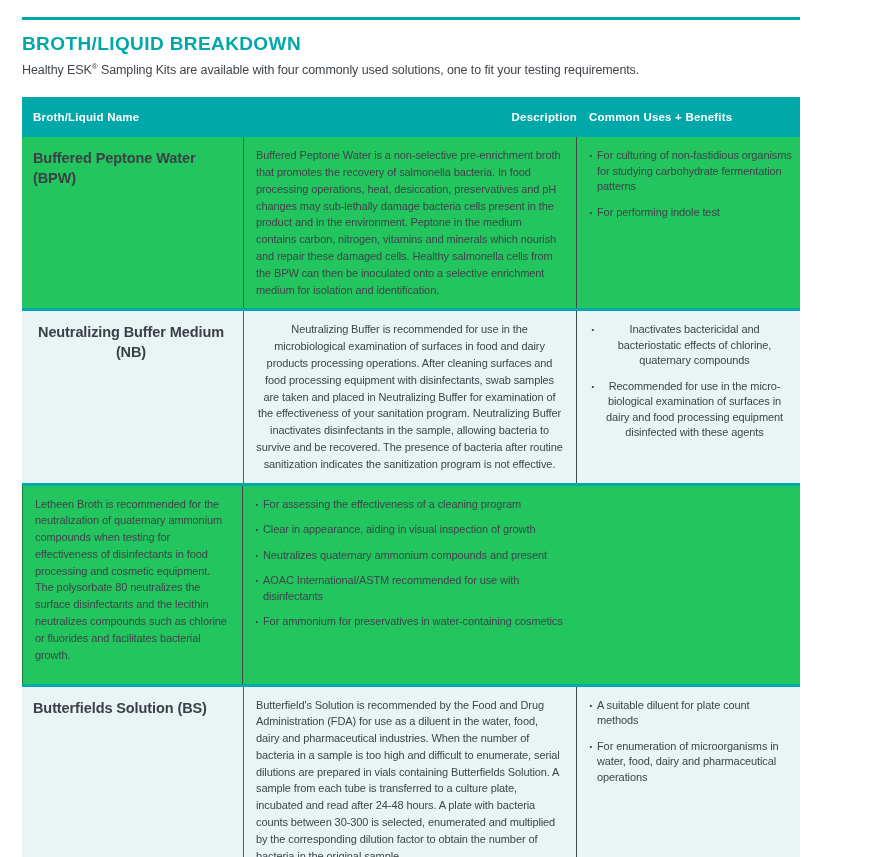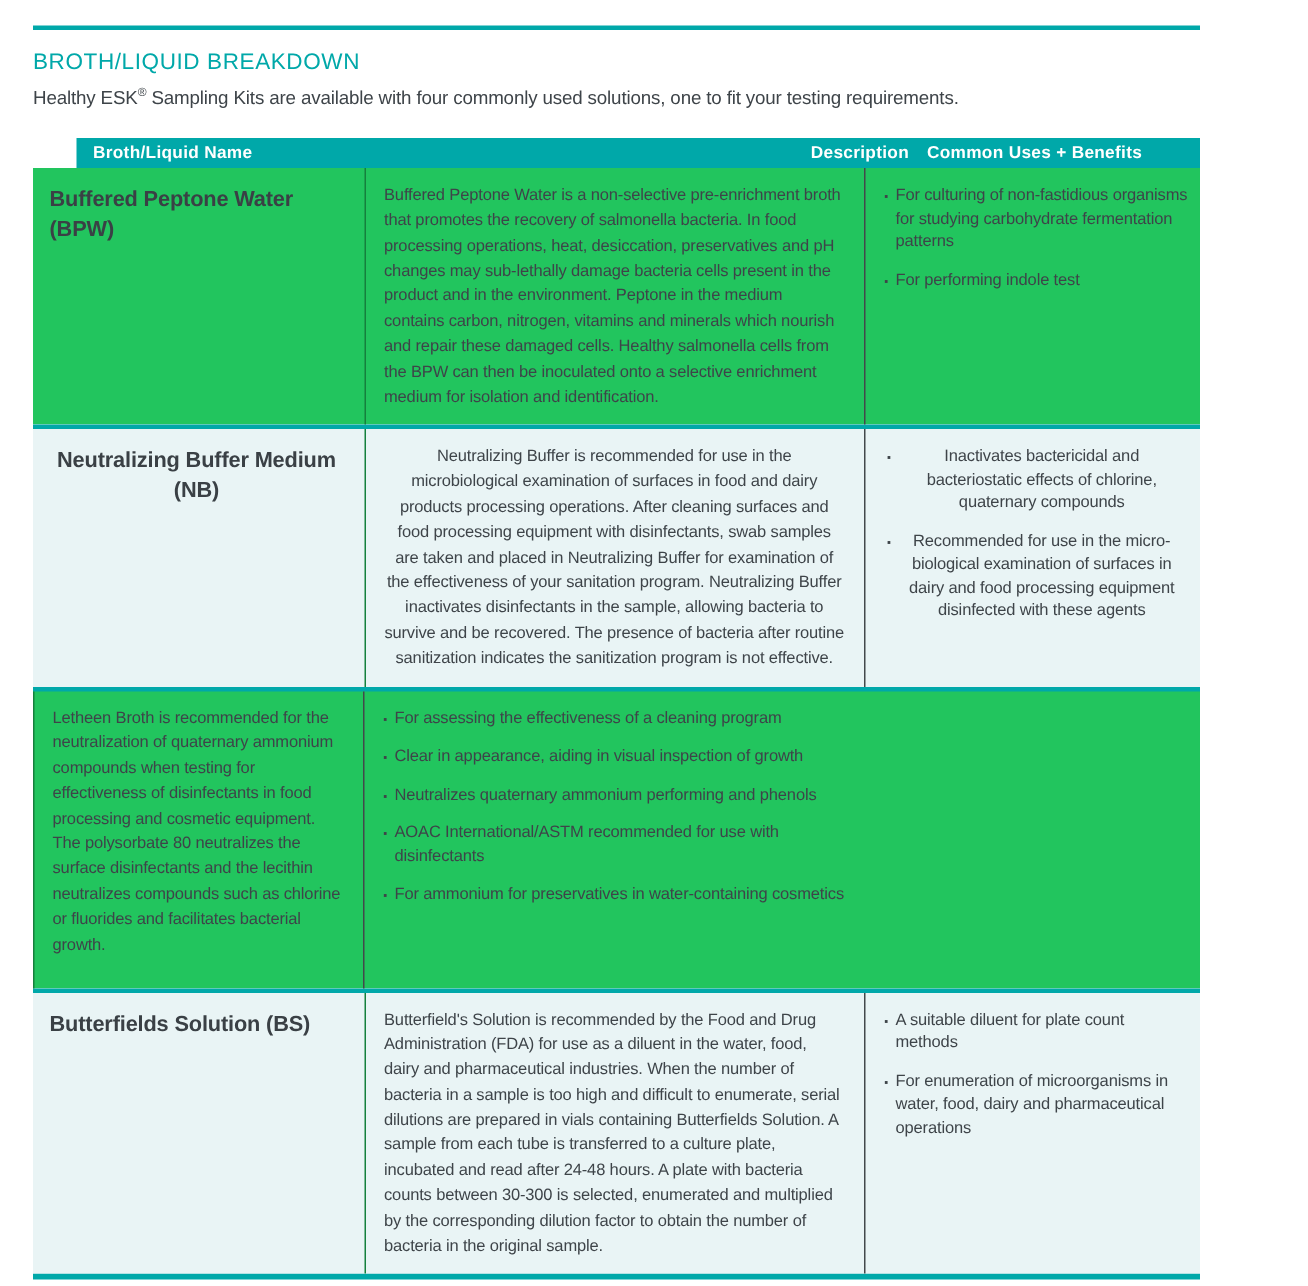--- a/index.html
+++ b/index.html
@@ -11,45 +11,44 @@
     -webkit-font-smoothing: antialiased;
   }
   .page { padding: 17px 0 0 22px; }
   .content { width: 778px; }
 
   .top-rule { height: 3px; background: #00a8a9; }
 
   .doc-title {
     margin-top: 13px;
     color: #00a8a9;
-    font-size: 15px;
-    font-weight: normal;
+    font-size: 19px;
+    font-weight: bold;
     letter-spacing: 0.4px;
   }
   .doc-subtitle {
     margin-top: 7px;
     font-size: 12.5px;
     color: #3e4449;
     letter-spacing: -0.1px;
   }
   .doc-subtitle sup { font-size: 8px; }
 
   .table { margin-top: 20px; border-bottom: 4px solid #00a8a9; }
 
   .thead {
     display: grid;
     grid-template-columns: 221px 334px 223px;
     align-items: center;
-    height: 20px;
+    height: 40px;
     background: #00a8a9;
     color: #ffffff;
     font-size: 11.5px;
     font-weight: bold;
     letter-spacing: 0.2px;
-    margin-left: 29px;
   }
   .thead .th1 { padding-left: 11px; }
   .thead .th2 { padding-left: 12px; text-align: right; }
   .thead .th3 { padding-left: 12px; }
 
   .row {
     display: grid;
     grid-template-columns: 221px 334px 223px;
     background: #22c55e;
   }
@@ -148,21 +147,21 @@
           <div class="benefit">
             <span class="bullet">·</span>
             <span class="btxt">For assessing the effectiveness of a cleaning program</span>
           </div>
           <div class="benefit">
             <span class="bullet">·</span>
             <span class="btxt">Clear in appearance, aiding in visual inspection of growth</span>
           </div>
           <div class="benefit">
             <span class="bullet">·</span>
-            <span class="btxt">Neutralizes quaternary ammonium performing and phenols</span>
+            <span class="btxt">Neutralizes quaternary ammonium compounds and present</span>
           </div>
           <div class="benefit">
             <span class="bullet">·</span>
             <span class="btxt">AOAC International/ASTM recommended for use with disinfectants</span>
           </div>
           <div class="benefit">
             <span class="bullet">·</span>
             <span class="btxt">For ammonium for preservatives in water-containing cosmetics</span>
           </div>
         </div>

